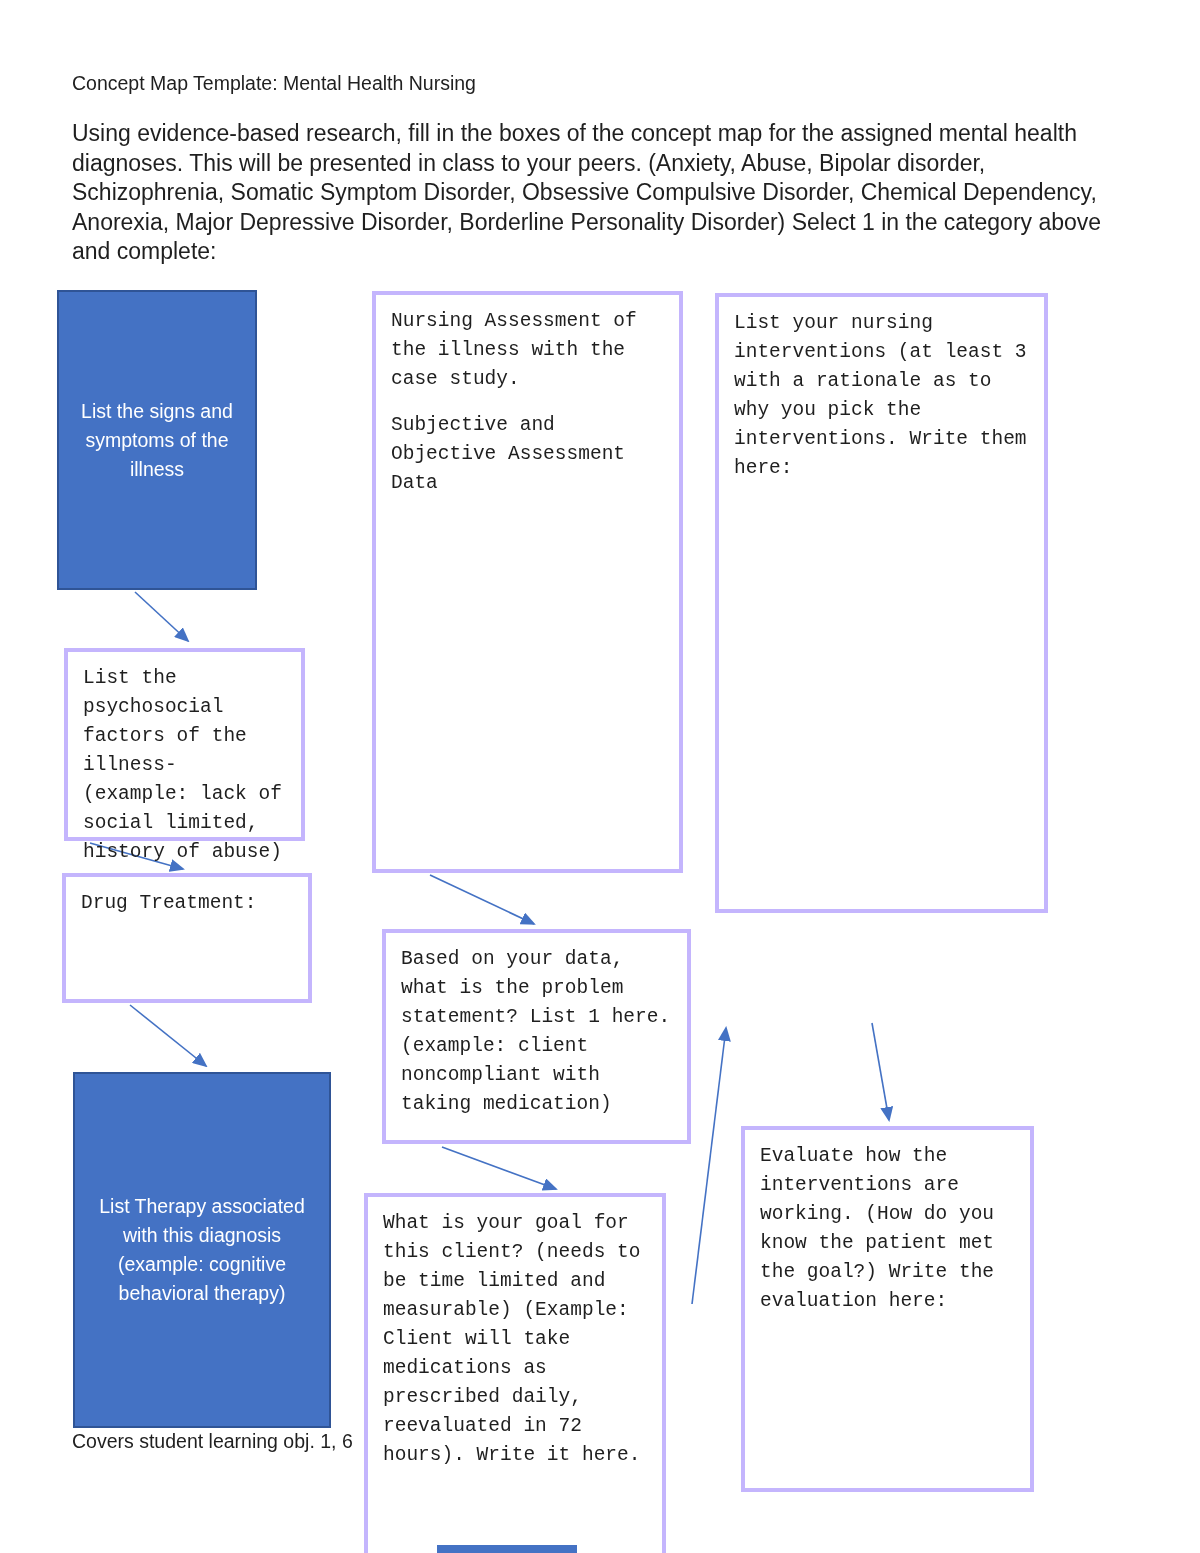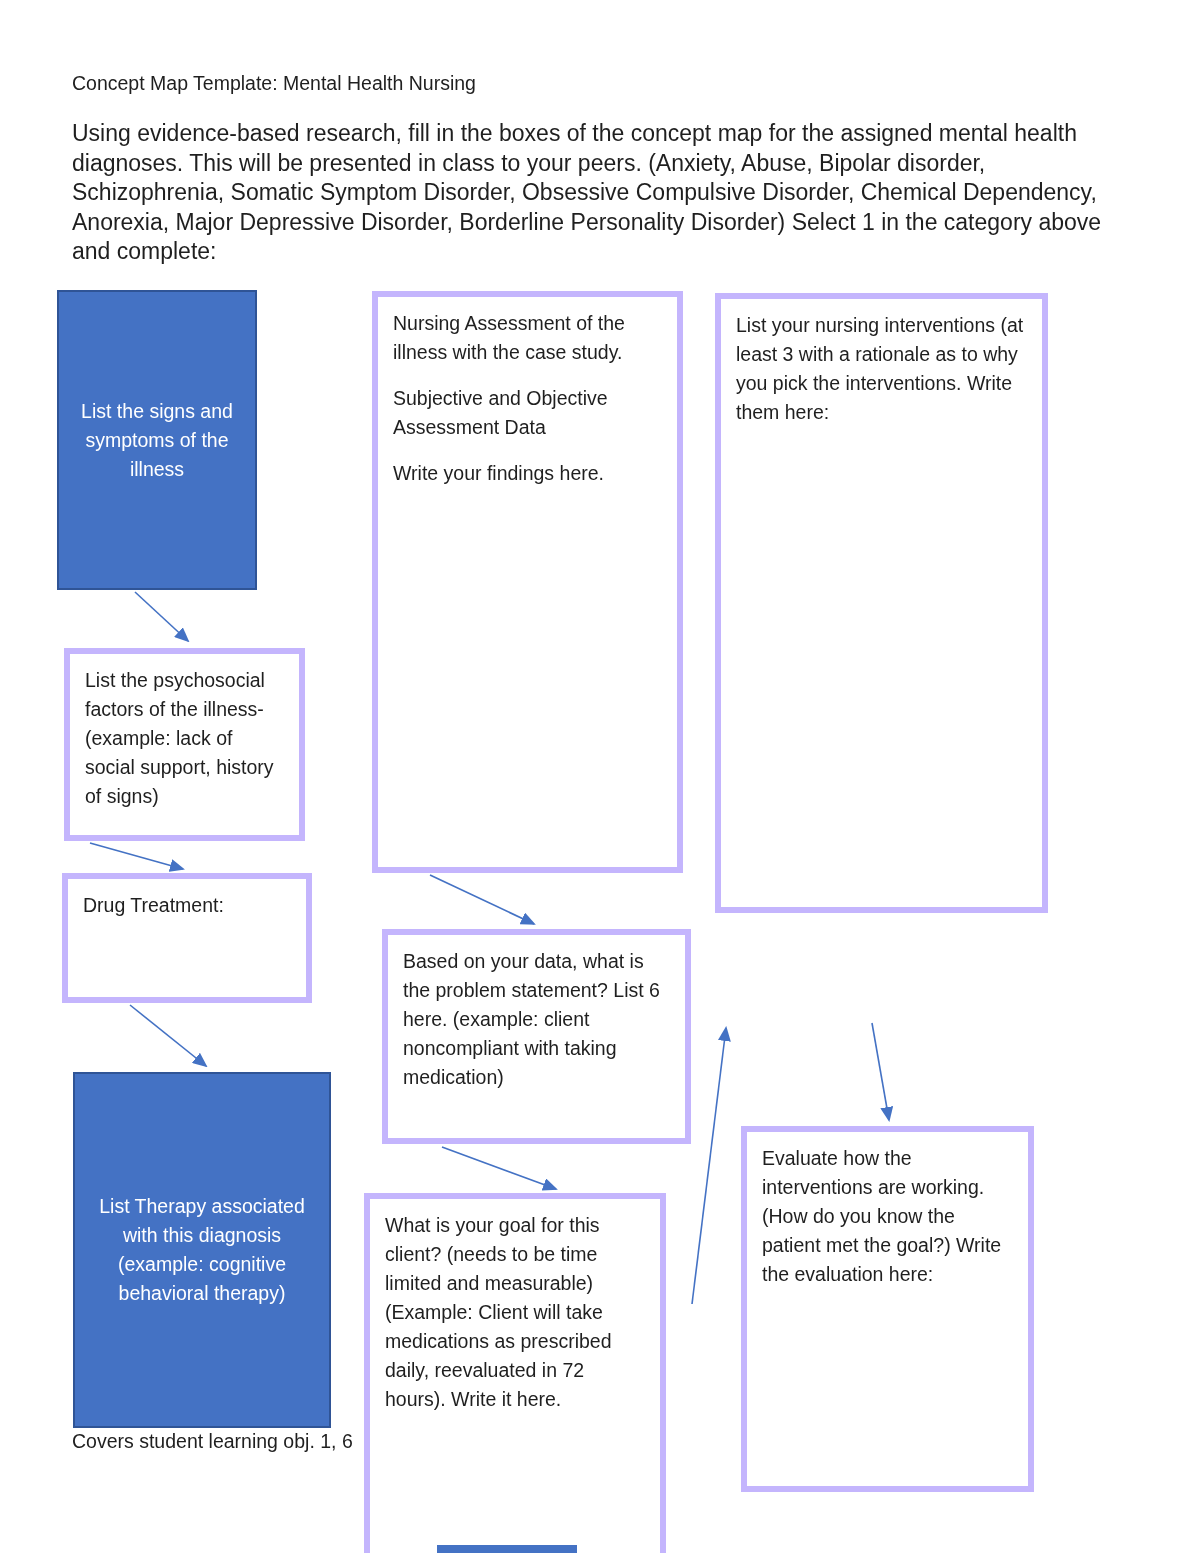--- a/index.html
+++ b/index.html
@@ -18,22 +18,23 @@
   .intro{
     position:absolute;left:72px;top:119px;width:1046px;
     font-size:23px;line-height:29.5px;margin:0;
   }
   .box{
     position:absolute;box-sizing:border-box;
     font-size:19.5px;line-height:29px;
   }
   .box.white{
     background:#ffffff;
-    border:6px solid #c4b5fd;
+    border:4px solid #c4b5fd;
     padding:12px 15px;
+    font-family:Liberation Mono, monospace;
   }
   .box.white p{margin:0 0 17px 0;}
   .box.blue{
     background:#4472c4;
     border:2px solid #2f5496;
     color:#ffffff;
     display:flex;align-items:center;justify-content:center;
     text-align:center;
     padding:0 18px;
   }
@@ -83,41 +84,40 @@
 
   <p class="intro">Using evidence-based research, fill in the boxes of the concept map for the assigned mental health diagnoses. This will be presented in class to your peers. (Anxiety, Abuse, Bipolar disorder, Schizophrenia, Somatic Symptom Disorder, Obsessive Compulsive Disorder, Chemical Dependency, Anorexia, Major Depressive Disorder, Borderline Personality Disorder) Select 1 in the category above and complete:</p>
 
   <div class="box blue" id="box-signs">
     <span>List the signs and symptoms of the illness</span>
   </div>
 
   <div class="box white" id="box-assessment">
     <p>Nursing Assessment of the illness with the case study.</p>
     <p>Subjective and Objective Assessment Data</p>
-    <p>Write your findings here.</p>
   </div>
 
   <div class="box white" id="box-interventions">
     <p>List your nursing interventions (at least 3 with a rationale as to why you pick the interventions. Write them here:</p>
   </div>
 
   <div class="box white" id="box-psychosocial">
-    <p>List the psychosocial factors of the illness- (example: lack of social support, history of signs)</p>
+    <p>List the psychosocial factors of the illness- (example: lack of social limited, history of abuse)</p>
   </div>
 
   <div class="box white" id="box-drug">
     <p>Drug Treatment:</p>
   </div>
 
   <div class="box blue" id="box-therapy">
     <span>List Therapy associated with this diagnosis (example: cognitive behavioral therapy)</span>
   </div>
 
   <div class="box white" id="box-problem">
-    <p>Based on your data, what is the problem statement? List 6 here. (example: client noncompliant with taking medication)</p>
+    <p>Based on your data, what is the problem statement? List 1 here. (example: client noncompliant with taking medication)</p>
   </div>
 
   <div class="box white" id="box-goal">
     <p>What is your goal for this client? (needs to be time limited and measurable) (Example: Client will take medications as prescribed daily, reevaluated in 72 hours). Write it here.</p>
   </div>
 
   <div class="box white" id="box-evaluation">
     <p>Evaluate how the interventions are working. (How do you know the patient met the goal?) Write the evaluation here:</p>
   </div>
 

